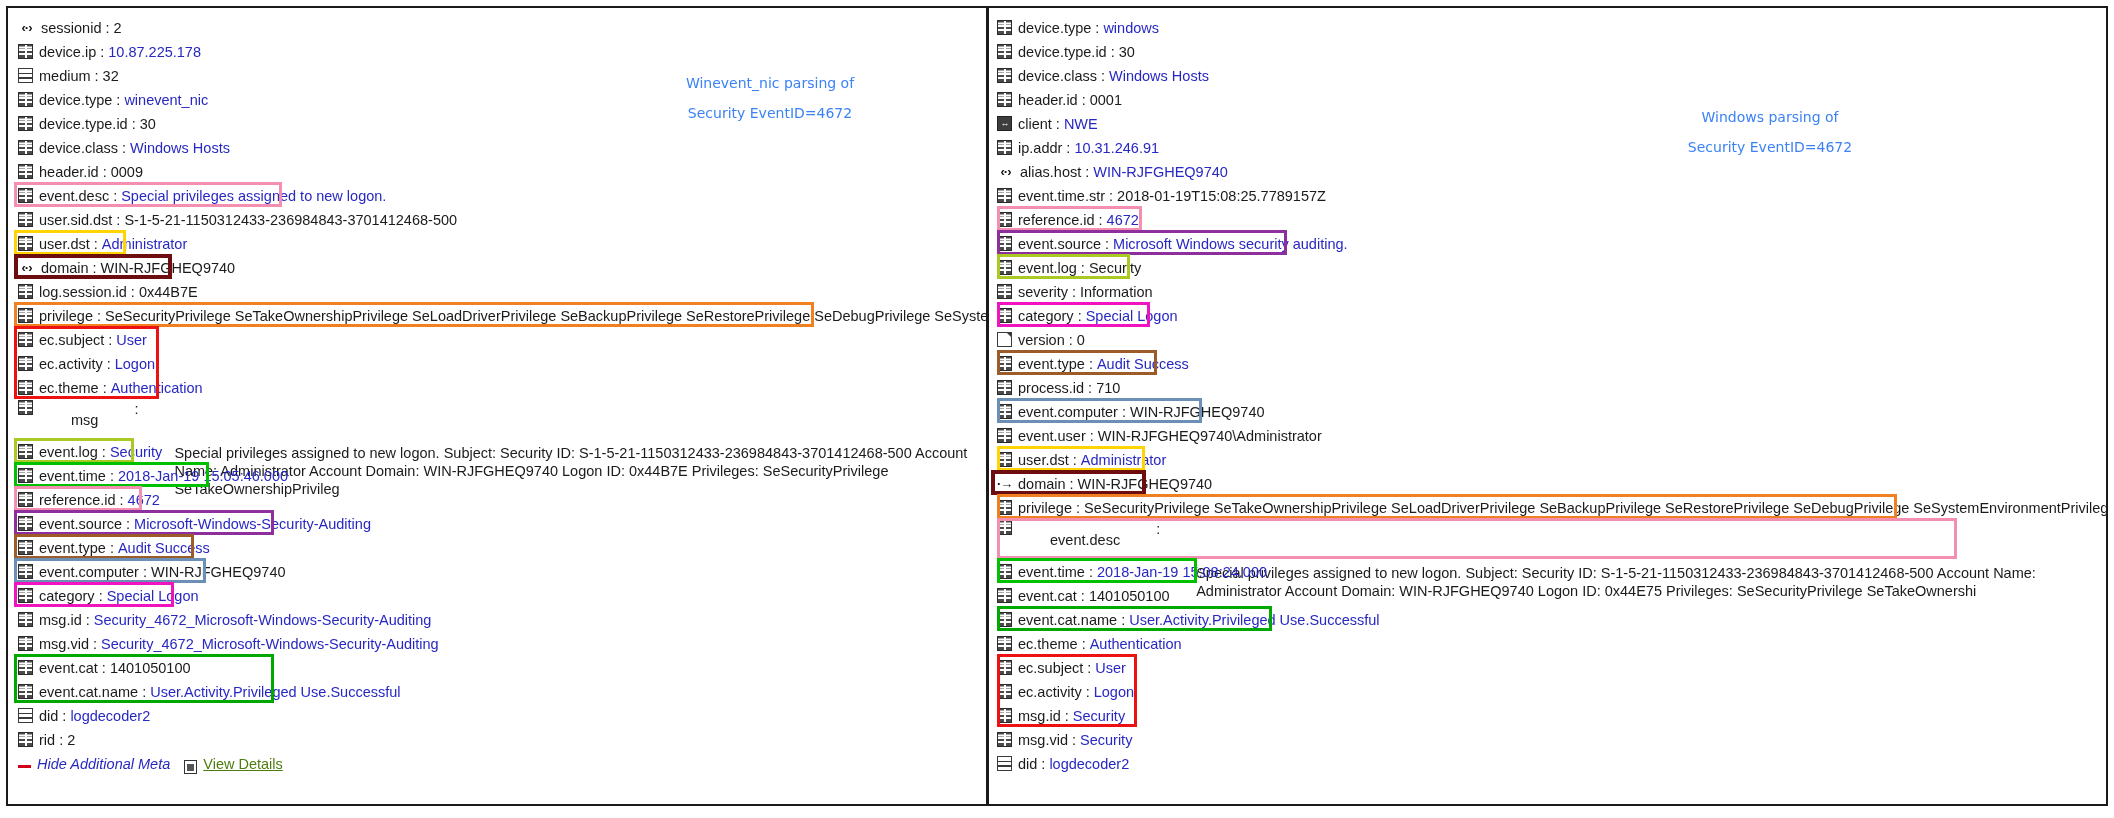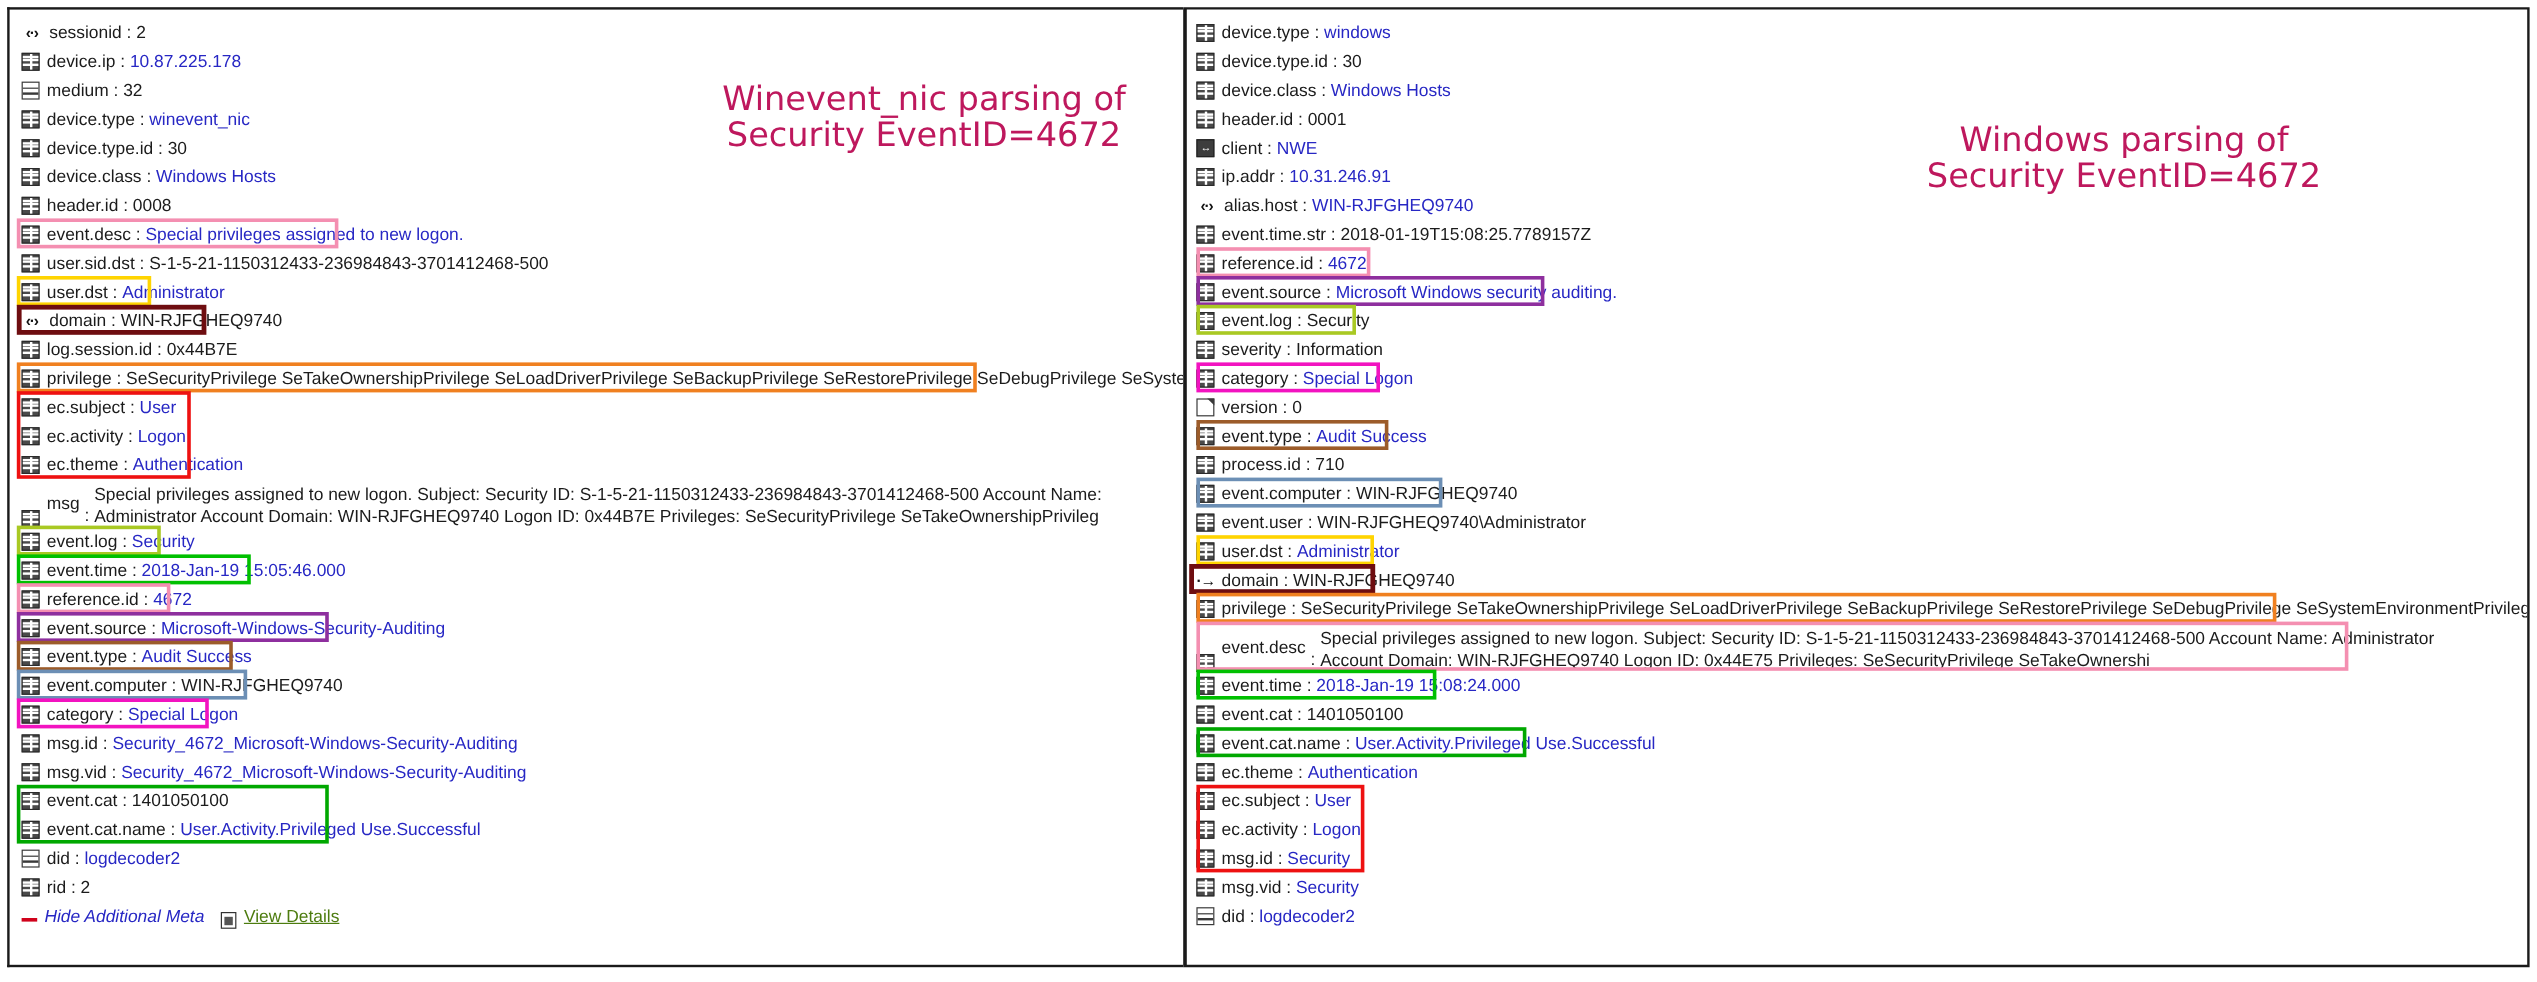--- a/index.html
+++ b/index.html
@@ -46,21 +46,21 @@
   .row {
     position: relative;
     display: flex;
     align-items: flex-start;
     height: 24px;
     line-height: 24px;
     white-space: nowrap;
     font-size: 14.5px;
     color: #1b1b1b;
   }
-  .row.tall { height: 40px; line-height: 19px; align-items: flex-end; }
+  .row.tall { height: 40px; line-height: 19px; align-items: flex-start; gap: 32px; }
 
   .icon {
     flex: 0 0 auto;
     width: 15px;
     height: 15px;
     margin-top: 4px;
     margin-right: 6px;
     position: relative;
   }
   .row.tall .icon { margin-top: 0; }
@@ -184,23 +184,23 @@
   .hl {
     position: absolute;
     box-sizing: border-box;
     pointer-events: none;
     background: transparent;
   }
 
   
   .caption {
     position: absolute;
-    font-size: 28px;
+    font-size: 14px;
     line-height: 30px;
-    color: #be185d;
+    color: #3b82f6;
     text-align: center;
     font-family: "DejaVu Sans", sans-serif;
   }
   #caption-left  { left: 600px; top: 68px; width: 340px; }
   #caption-right { left: 1600px; top: 68px; width: 340px; margin-top: 34px; }
 
   .footer-links { display: flex; align-items: center; height: 24px; }
   .link { color: #2727c4; font-style: italic; }
   .link-alt { color: #4d7c0f; text-decoration: underline; }
   .gap { display: inline-block; width: 14px; }
@@ -245,21 +245,21 @@
         <div class="row">
           <span class="icon ic-grid"></span>
           <span class="k">device.class</span>
           <span class="sep">:</span>
           <span class="v">Windows Hosts</span>
         </div>
         <div class="row">
           <span class="icon ic-grid"></span>
           <span class="k">header.id</span>
           <span class="sep">:</span>
-          <span class="v plain">0008</span>
+          <span class="v plain">0009</span>
         </div>
         <div class="row">
           <span class="icon ic-grid"></span>
           <span class="k">event.desc</span>
           <span class="sep">:</span>
           <span class="v">Special privileges assigned to new logon.</span>
         </div>
         <div class="row">
           <span class="icon ic-grid"></span>
           <span class="k">user.sid.dst</span>

